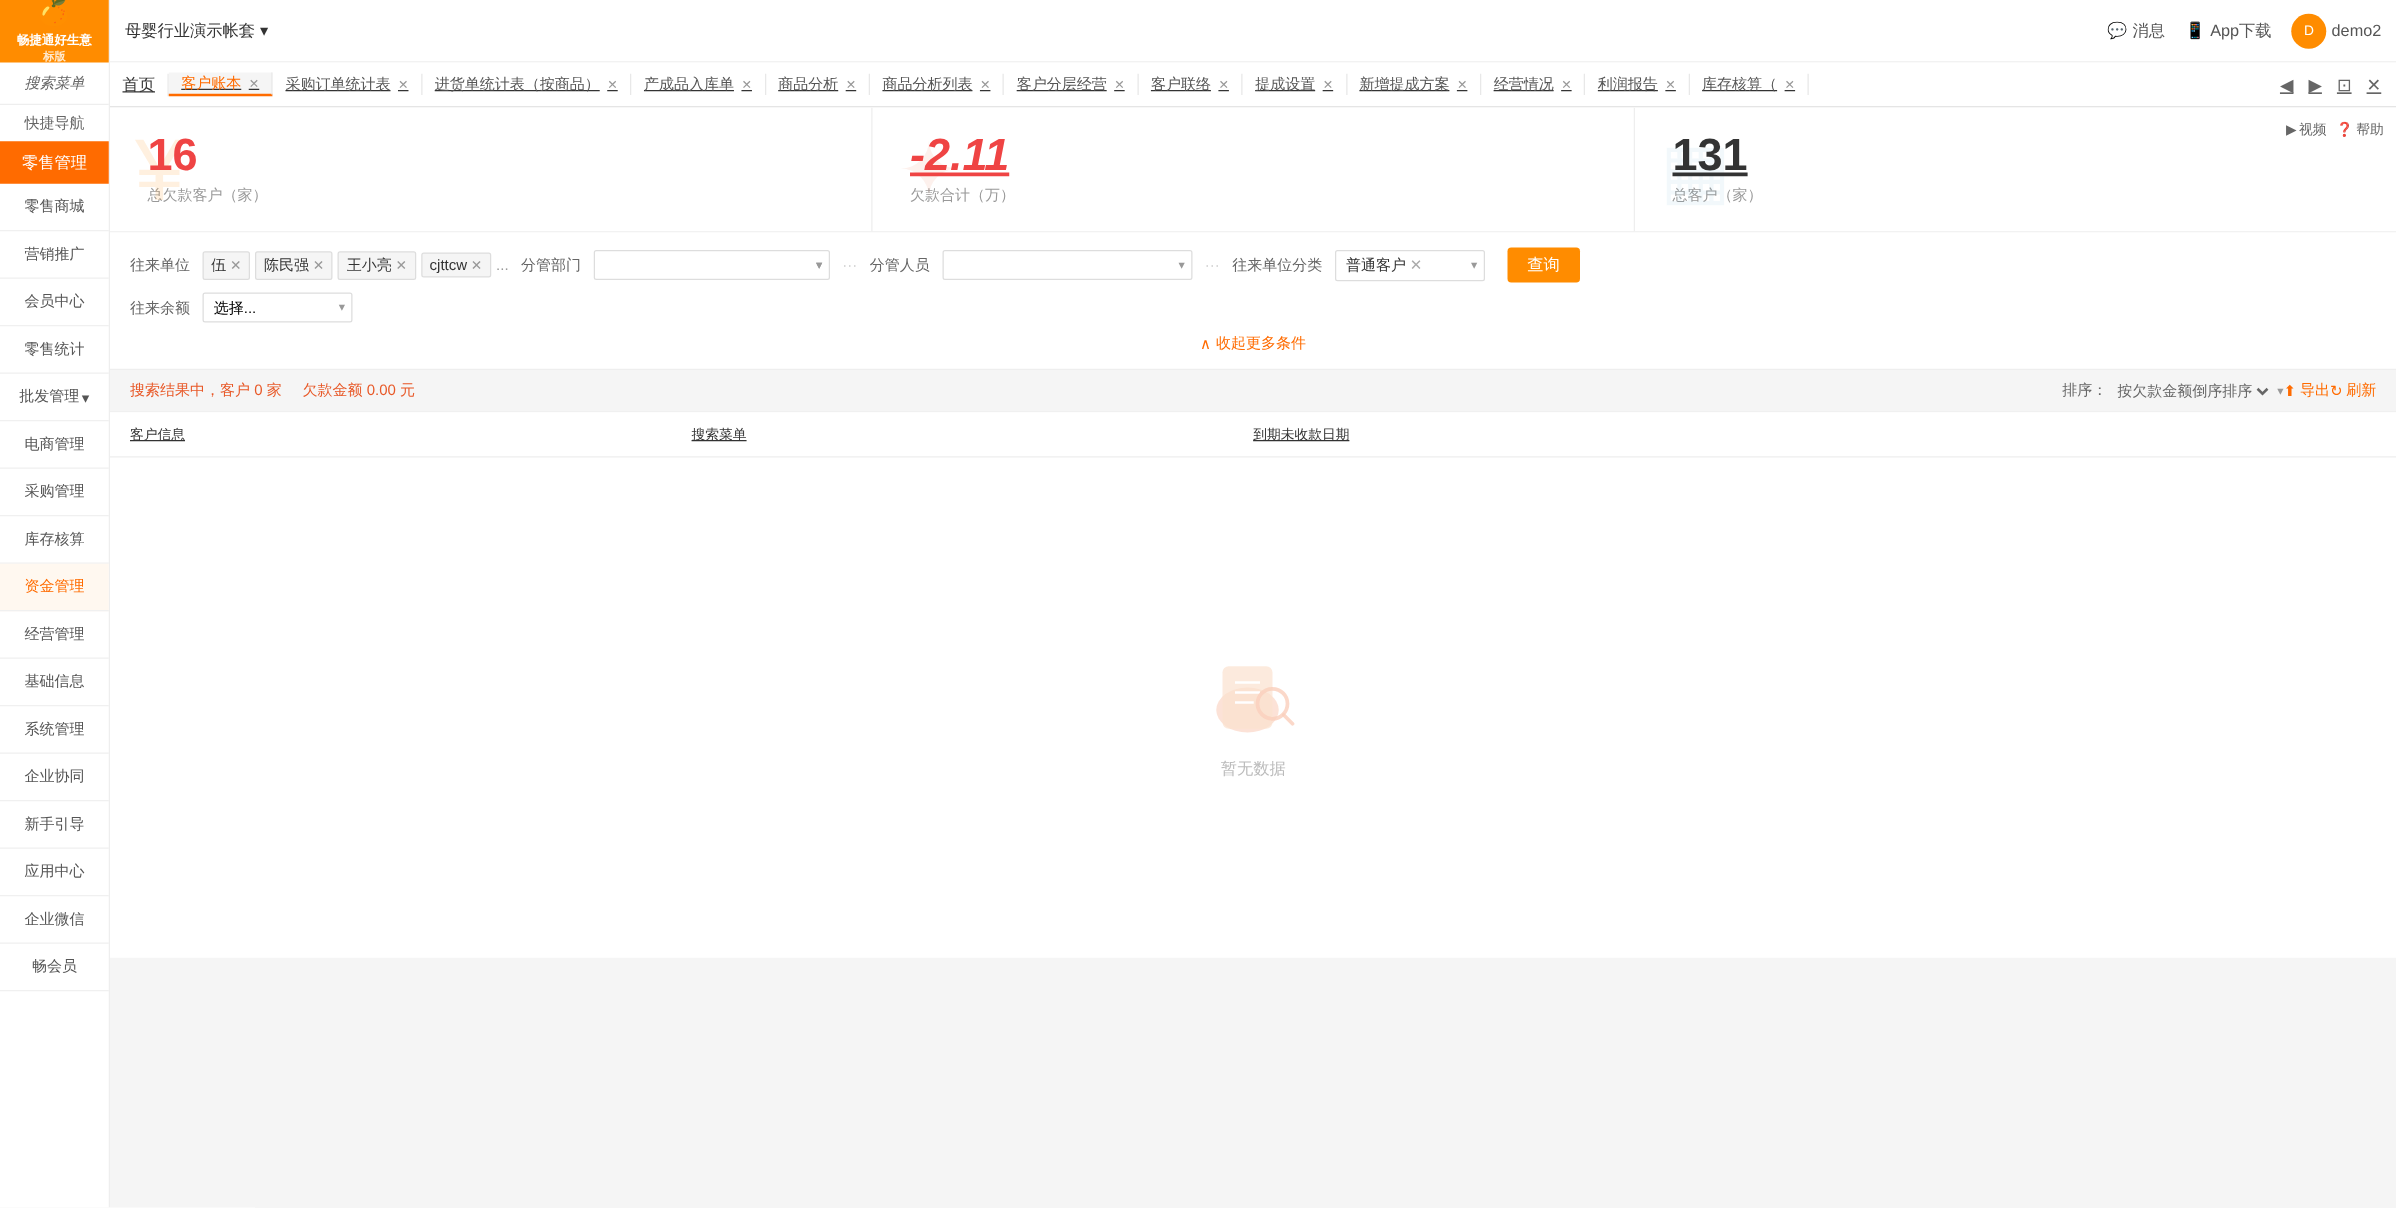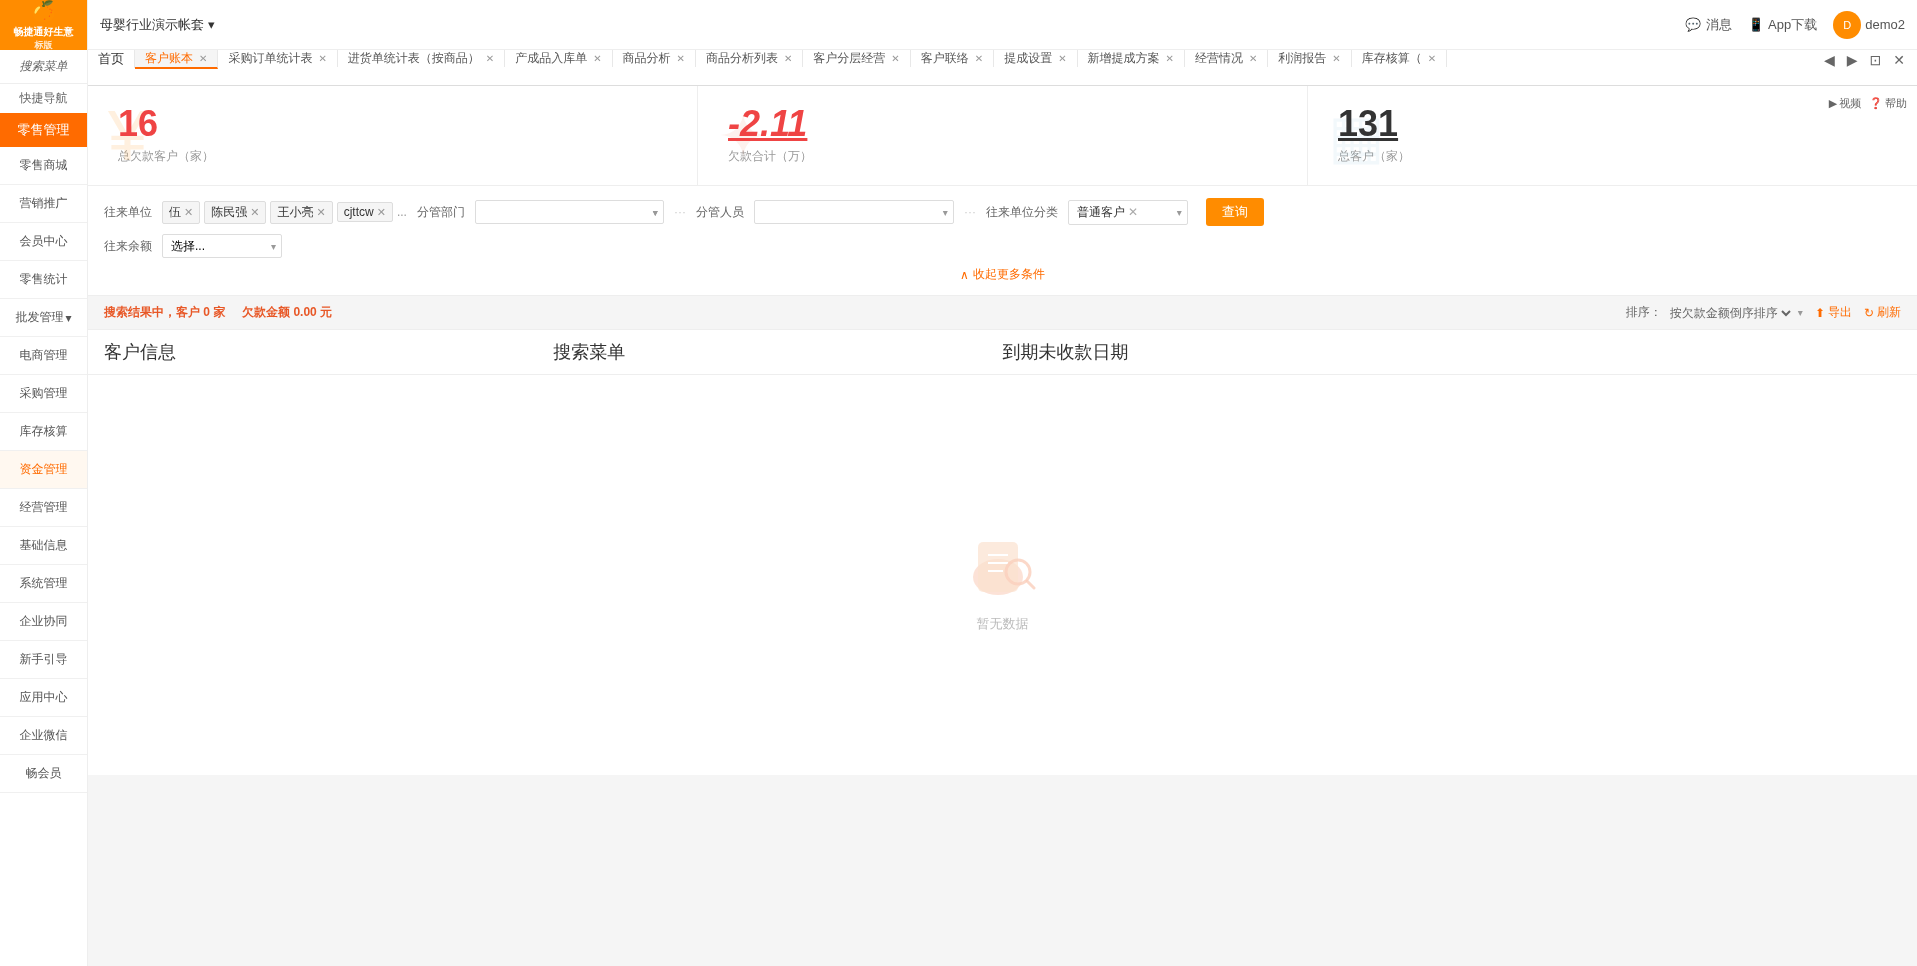--- a/index.html
+++ b/index.html
@@ -21,21 +21,21 @@
 
     
     .topbar { background: #fff; height: 50px; display: flex; align-items: center; justify-content: space-between; border-bottom: 1px solid #eee; padding: 0 12px; }
     .topbar-left { display: flex; align-items: center; gap: 8px; }
     .topbar-selector { display: flex; align-items: center; gap: 4px; font-size: 13px; color: #333; cursor: pointer; }
     .topbar-right { display: flex; align-items: center; gap: 16px; font-size: 13px; color: #555; }
     .topbar-right-item { display: flex; align-items: center; gap: 4px; cursor: pointer; }
     .avatar { width: 28px; height: 28px; border-radius: 50%; background: #ff8c00; display: flex; align-items: center; justify-content: center; color: #fff; font-size: 11px; }
 
     
-    .tabbar { background: #fff; height: 36px; display: flex; align-items: flex-start; border-bottom: 1px solid #ddd; overflow: hidden; flex-shrink: 0; }
+    .tabbar { background: #fff; height: 36px; display: flex; align-items: center; border-bottom: 1px solid #ddd; overflow: hidden; flex-shrink: 0; text-decoration: underline; }
     .tab { display: flex; align-items: center; padding: 0 10px; font-size: 12px; color: #555; border-right: 1px solid #e8e8e8; cursor: pointer; white-space: nowrap; gap: 4px; }
     .tab.active { background: #f5f5f5; color: #ff6b00; border-bottom: 2px solid #ff6b00; }
     .tab-close { color: #999; font-size: 10px; margin-left: 2px; }
     .tab-home { background: #fff; color: #333; font-size: 13px; }
     .tabbar-end { display: flex; align-items: center; margin-left: auto; padding: 0 8px; gap: 4px; }
     .tabbar-btn { cursor: pointer; color: #666; font-size: 14px; padding: 2px 4px; }
 
     
     .content { flex: 1; overflow-y: auto; background: #f5f5f5; }
     .page { background: #fff; }
@@ -59,29 +59,29 @@
     .filter-more { color: #999; cursor: pointer; font-size: 12px; }
     .filter-select { border: 1px solid #ddd; border-radius: 2px; padding: 4px 24px 4px 8px; font-size: 12px; background: #fff; appearance: none; cursor: pointer; min-width: 120px; position: relative; }
     .filter-select-wrapper { position: relative; display: inline-flex; align-items: center; }
     .filter-select-wrapper::after { content: "▾"; position: absolute; right: 6px; color: #999; pointer-events: none; font-size: 10px; }
     .filter-input { border: none; outline: none; font-size: 12px; width: 100%; }
     .collapse-btn { display: flex; align-items: center; gap: 4px; color: #ff6b00; cursor: pointer; font-size: 12px; justify-content: center; margin-top: 4px; }
 
     
     .results-bar { background: #f5f5f5; padding: 8px 16px; display: flex; align-items: center; justify-content: space-between; border-bottom: 1px solid #eee; }
     .results-info { font-size: 12px; color: #666; }
-    .results-info span { color: #e85827; font-weight: bold; }
-    .results-actions { display: flex; align-items: flex-end; gap: 12px; font-size: 12px; color: #666; }
+    .results-info span { color: #e85827; }
+    .results-actions { display: flex; align-items: flex-end; font-size: 12px; color: #666; }
     .results-action { display: flex; align-items: center; gap: 3px; cursor: pointer; color: #ff6b00; }
     .sort-select-wrapper { display: flex; align-items: center; gap: 4px; }
 
     
     .table-container { background: #fff; }
     .table-header { display: grid; grid-template-columns: 2fr 2fr 2fr 2fr; padding: 10px 16px; border-bottom: 1px solid #eee; background: #fff; }
-    .table-header-cell { font-size: 18px; color: #333; font-weight: normal; }
+    .table-header-cell { font-size: 11px; color: #333; font-weight: normal; text-decoration: underline; }
     .table-body { min-height: 400px; display: flex; flex-direction: column; align-items: center; justify-content: center; padding: 40px; }
 
     .filter-tag-x { color: #aaa; cursor: pointer; }
     .ordinary-tag { background: #f5f5f5; border: 1px solid #ddd; border-radius: 2px; padding: 2px 6px; font-size: 12px; display: flex; align-items: center; gap: 3px; }
   </style>
 </head>
 <body>
 
 <div class="sidebar">
   <div class="sidebar-logo">

